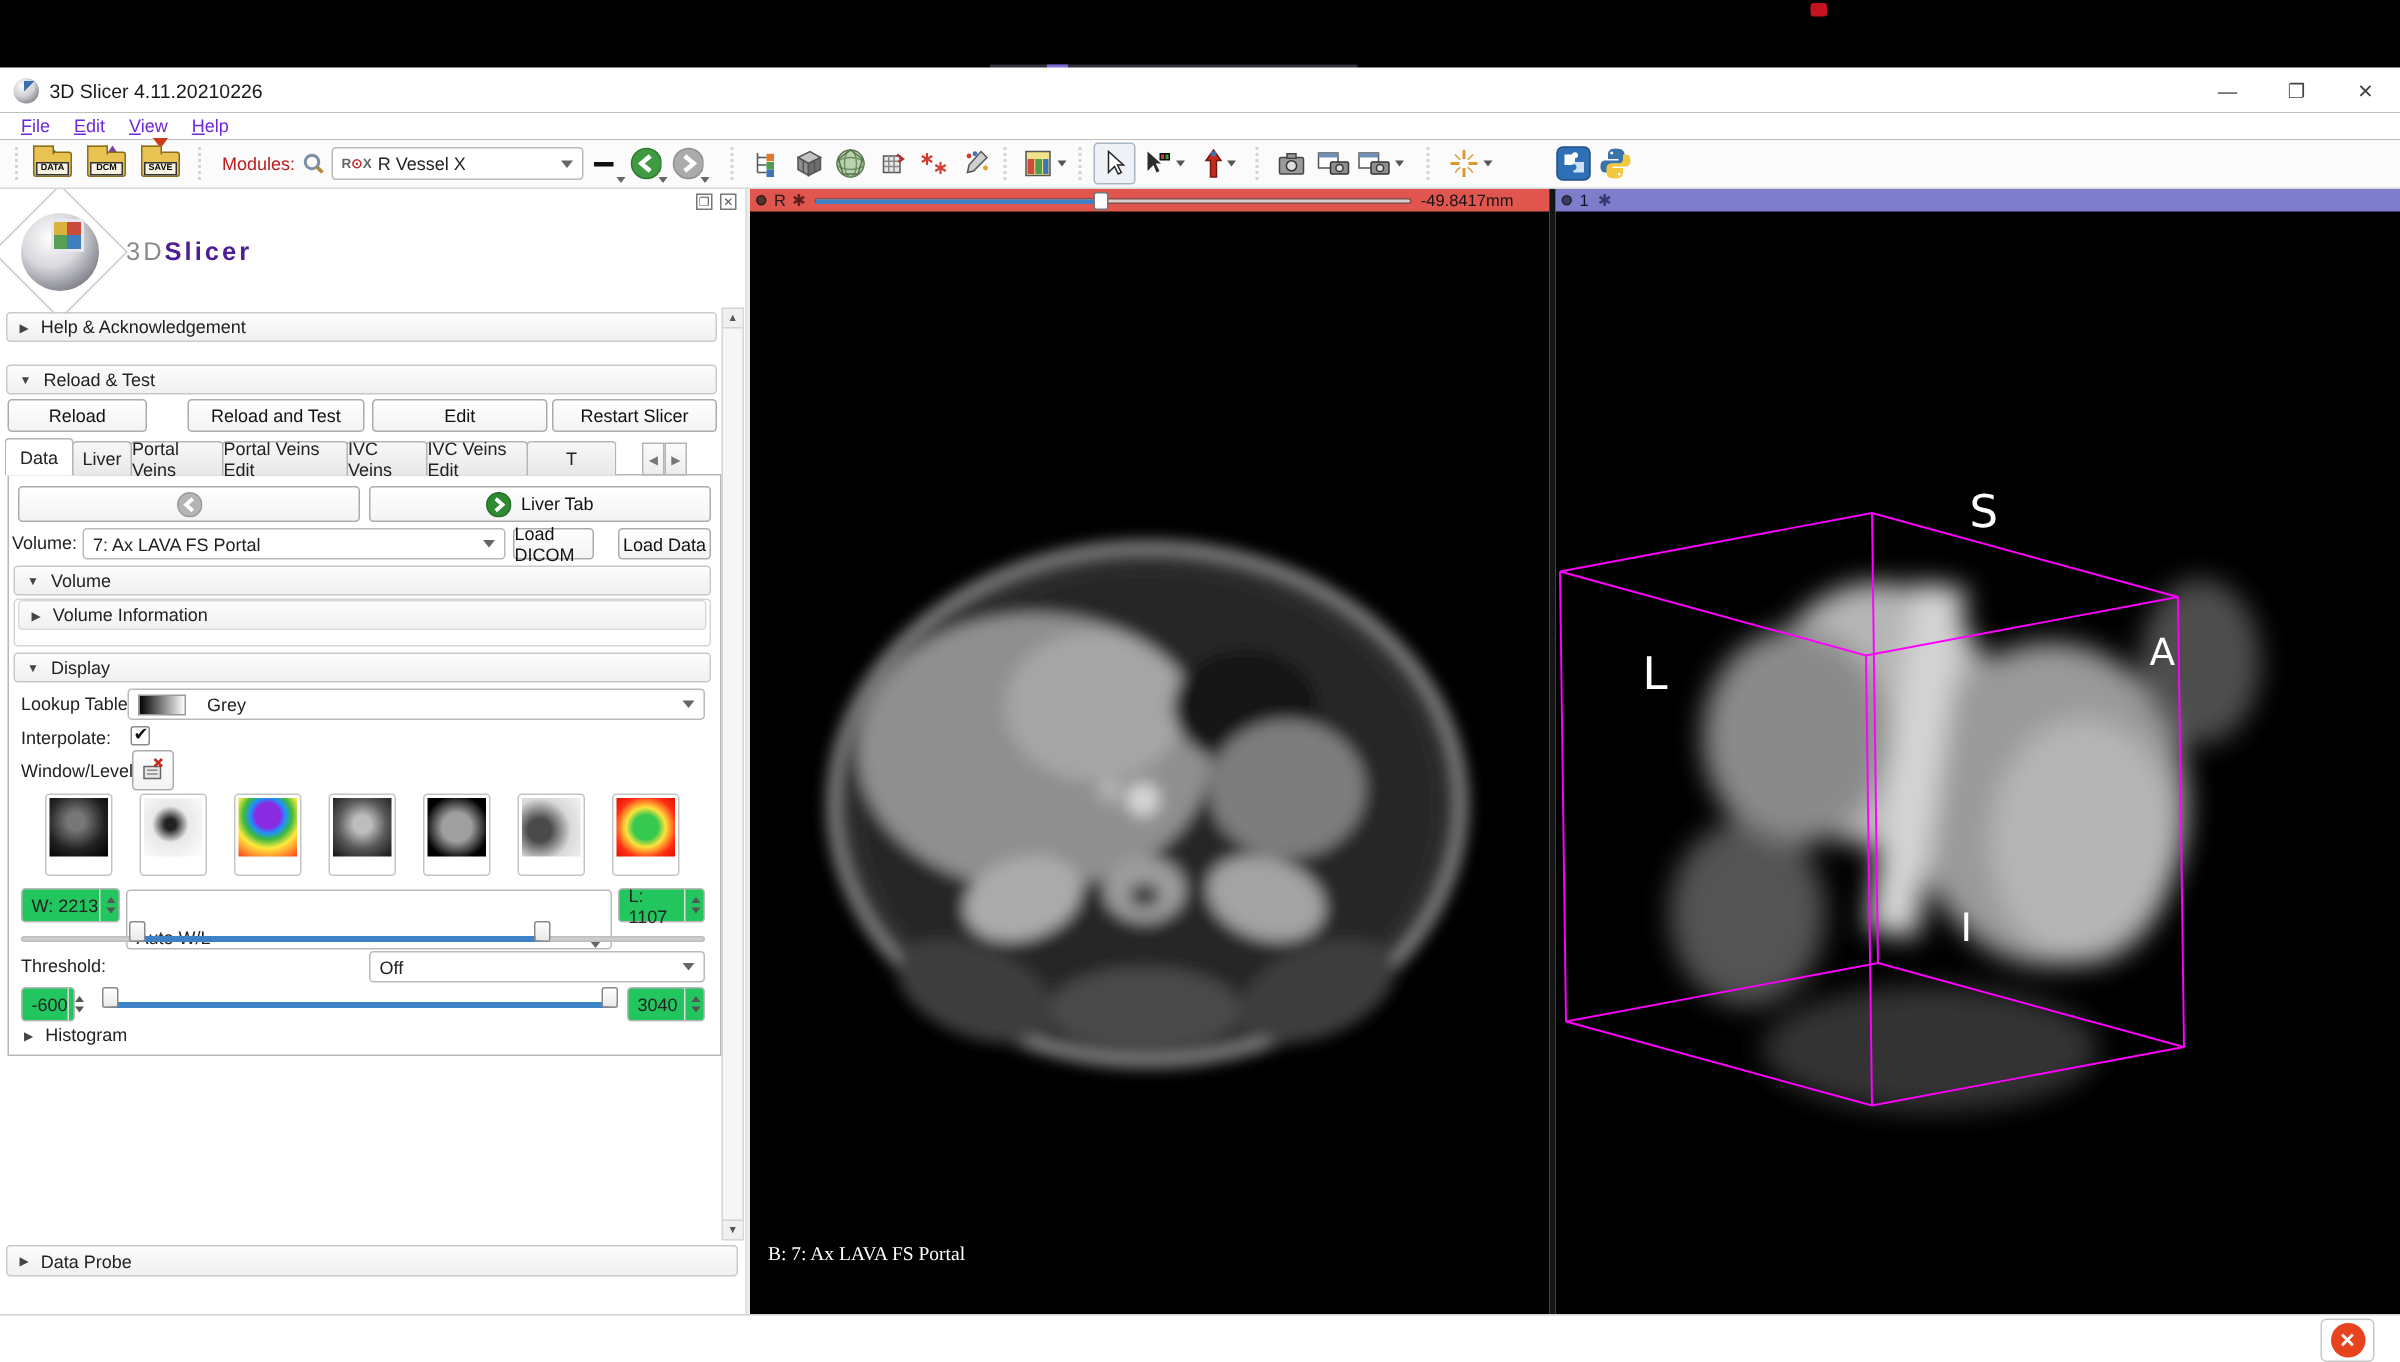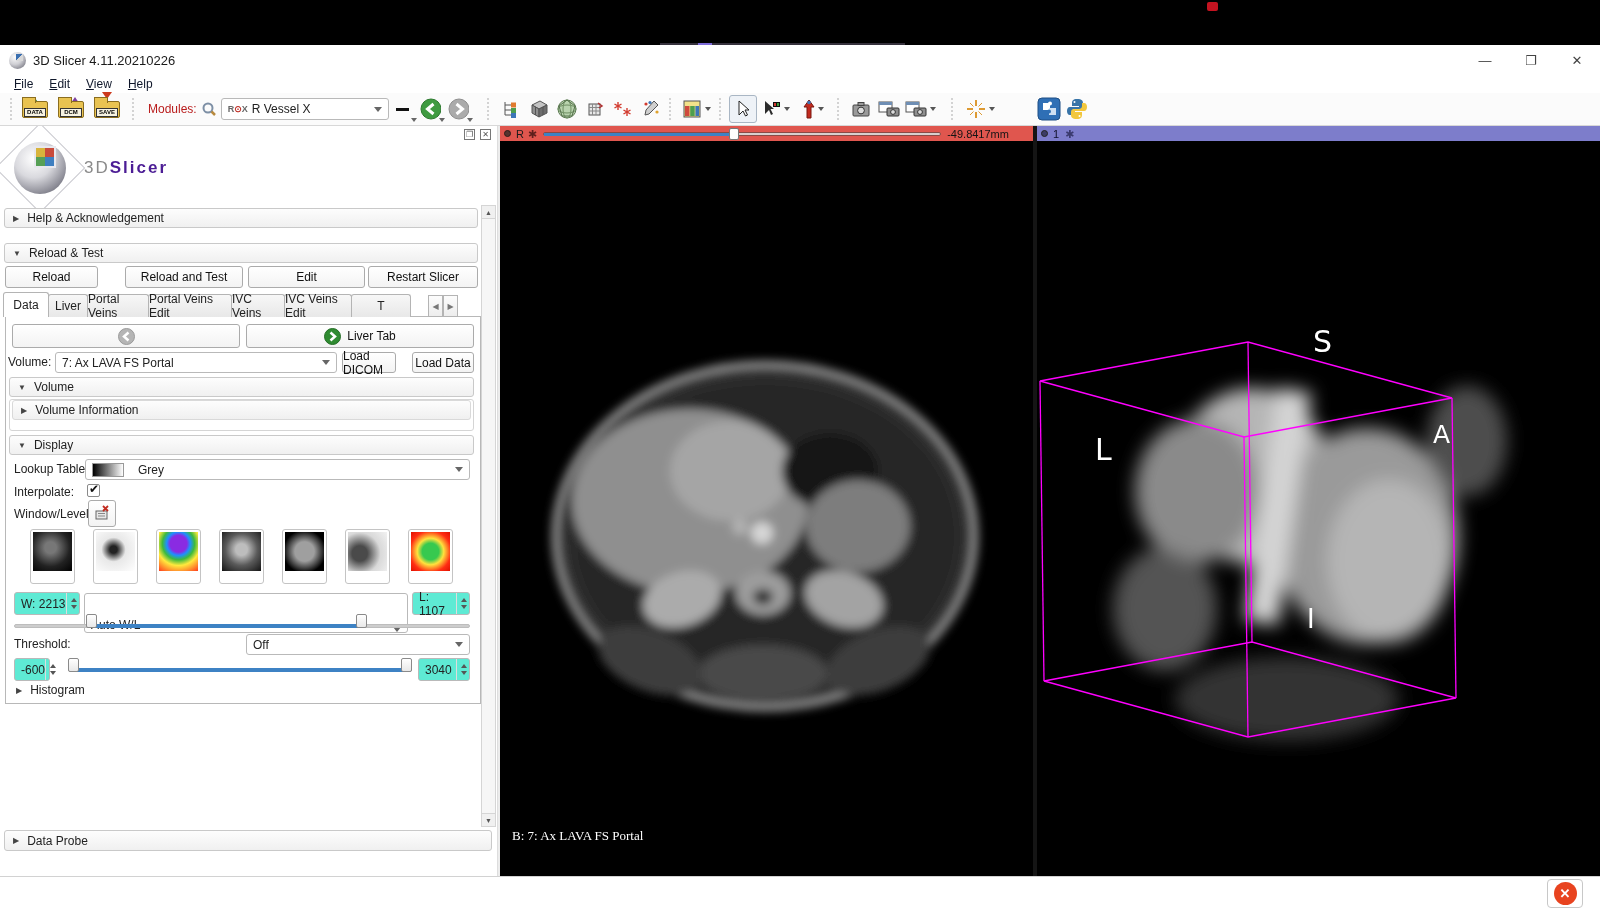--- a/index.html
+++ b/index.html
@@ -17,21 +17,21 @@
   
   #titlebar { position:absolute; left:0; top:45px; width:1600px; height:30px; background:#ffffff; display:flex; align-items:center; }
   #app-icon { width:17px; height:17px; margin:0 7px 0 9px; border-radius:50%;
     background:radial-gradient(circle at 35% 30%, #fdfdfd 0%, #cfcfd4 45%, #5a5a66 100%); position:relative; }
   #app-icon::after{ content:""; position:absolute; left:7px; top:2px; width:7px; height:7px;
     background:linear-gradient(135deg,#3a6fb0 0 50%, #d8d8d8 50%); }
   #window-title { font-size:13px; color:#1a1a1a; }
   #caption-buttons { margin-left:auto; display:flex; height:100%; }
   .cap-btn { width:46px; height:100%; display:flex; align-items:center; justify-content:center; color:#444; font-size:13px; }
   #menubar { position:absolute; left:0; top:75px; width:1600px; height:18px; background:#fff; display:flex; align-items:center; padding-left:6px; }
-  .menu-item { display:inline-block; padding:1px 8px; font-size:12px; color:#0f172a; }
+  .menu-item { display:inline-block; padding:1px 8px; font-size:12px; color:#6d28d9; }
   .menu-item::first-letter { text-decoration:underline; }
 
   
   #toolbar { position:absolute; left:0; top:93px; width:1600px; height:33px; background:#fbfbfb;
     border-bottom:1px solid #d8d8d8; display:flex; align-items:center; padding-left:6px; }
   .handle { width:6px; height:22px; border-left:2px dotted #d3d3d3; margin:0 4px; }
   .tbtn { height:28px; min-width:28px; display:flex; align-items:center; justify-content:center; position:relative; border-radius:3px; }
   .tbtn.checked { background:#eef2f7; border:1px solid #a9b6c4; }
   .mini-caret { width:0; height:0; border-left:3px solid transparent; border-right:3px solid transparent; border-top:4px solid #555; margin-left:3px; }
   .sub-caret { position:absolute; right:0px; bottom:1px; width:0; height:0; border-left:3px solid transparent; border-right:3px solid transparent; border-top:4px solid #666; }
@@ -83,21 +83,21 @@
   
   .tab { height:23px; background:linear-gradient(#f7f7f7,#e8e8e8); border:1px solid #b4b4b4; border-bottom:none;
     border-radius:3px 3px 0 0; display:flex; align-items:center; justify-content:center; font-size:12px; color:#222; margin-right:-1px; }
   .tab.active { background:#fff; height:25px; margin-top:-2px; z-index:3; }
   .tab-scroll { width:15px; height:22px; border:1px solid #b4b4b4; background:linear-gradient(#fcfcfc,#ededed); 
     display:flex; align-items:center; justify-content:center; font-size:8px; color:#777; }
   #tab-frame { position:absolute; left:5px; top:190px; width:476px; height:388px; border:1px solid #b8b8b8; background:#fff; z-index:1; }
 
   .combo { background:#fff; border:1px solid #b9b9b9; border-radius:3px; display:flex; align-items:center; padding:0 6px; height:21px; }
   .combo .caret { margin-left:auto; width:0; height:0; border-left:4px solid transparent; border-right:4px solid transparent; border-top:5px solid #666; }
-  .spin { background:#5eead4; border:1px solid #b9b9b9; border-radius:3px; display:flex; align-items:center; padding:0 2px 0 6px; height:23px; }
+  .spin { background:#22c55e; border:1px solid #b9b9b9; border-radius:3px; display:flex; align-items:center; padding:0 2px 0 6px; height:23px; }
   .spin-arrows { margin-left:auto; display:flex; flex-direction:column; gap:3px; padding-left:4px; border-left:1px solid #ddd; height:100%; justify-content:center; }
   .sa-up { width:0; height:0; border-left:3.5px solid transparent; border-right:3.5px solid transparent; border-bottom:4px solid #555; }
   .sa-dn { width:0; height:0; border-left:3.5px solid transparent; border-right:3.5px solid transparent; border-top:4px solid #555; }
 
   .slider-track { position:absolute; height:4px; background:#cdcdcd; border-radius:2px; border:1px solid #bdbdbd; }
   .slider-fill { position:absolute; height:4px; background:#3d82c4; border-radius:2px; }
   .slider-handle { position:absolute; width:11px; height:14px; top:-5px; background:linear-gradient(#fff,#e8e8e8);
     border:1px solid #8a8a8a; border-radius:2px; }
 
   .thumb { position:absolute; top:403px; width:45px; height:55px; background:#fff; border:1px solid #c4c4c4; border-radius:3px; }

